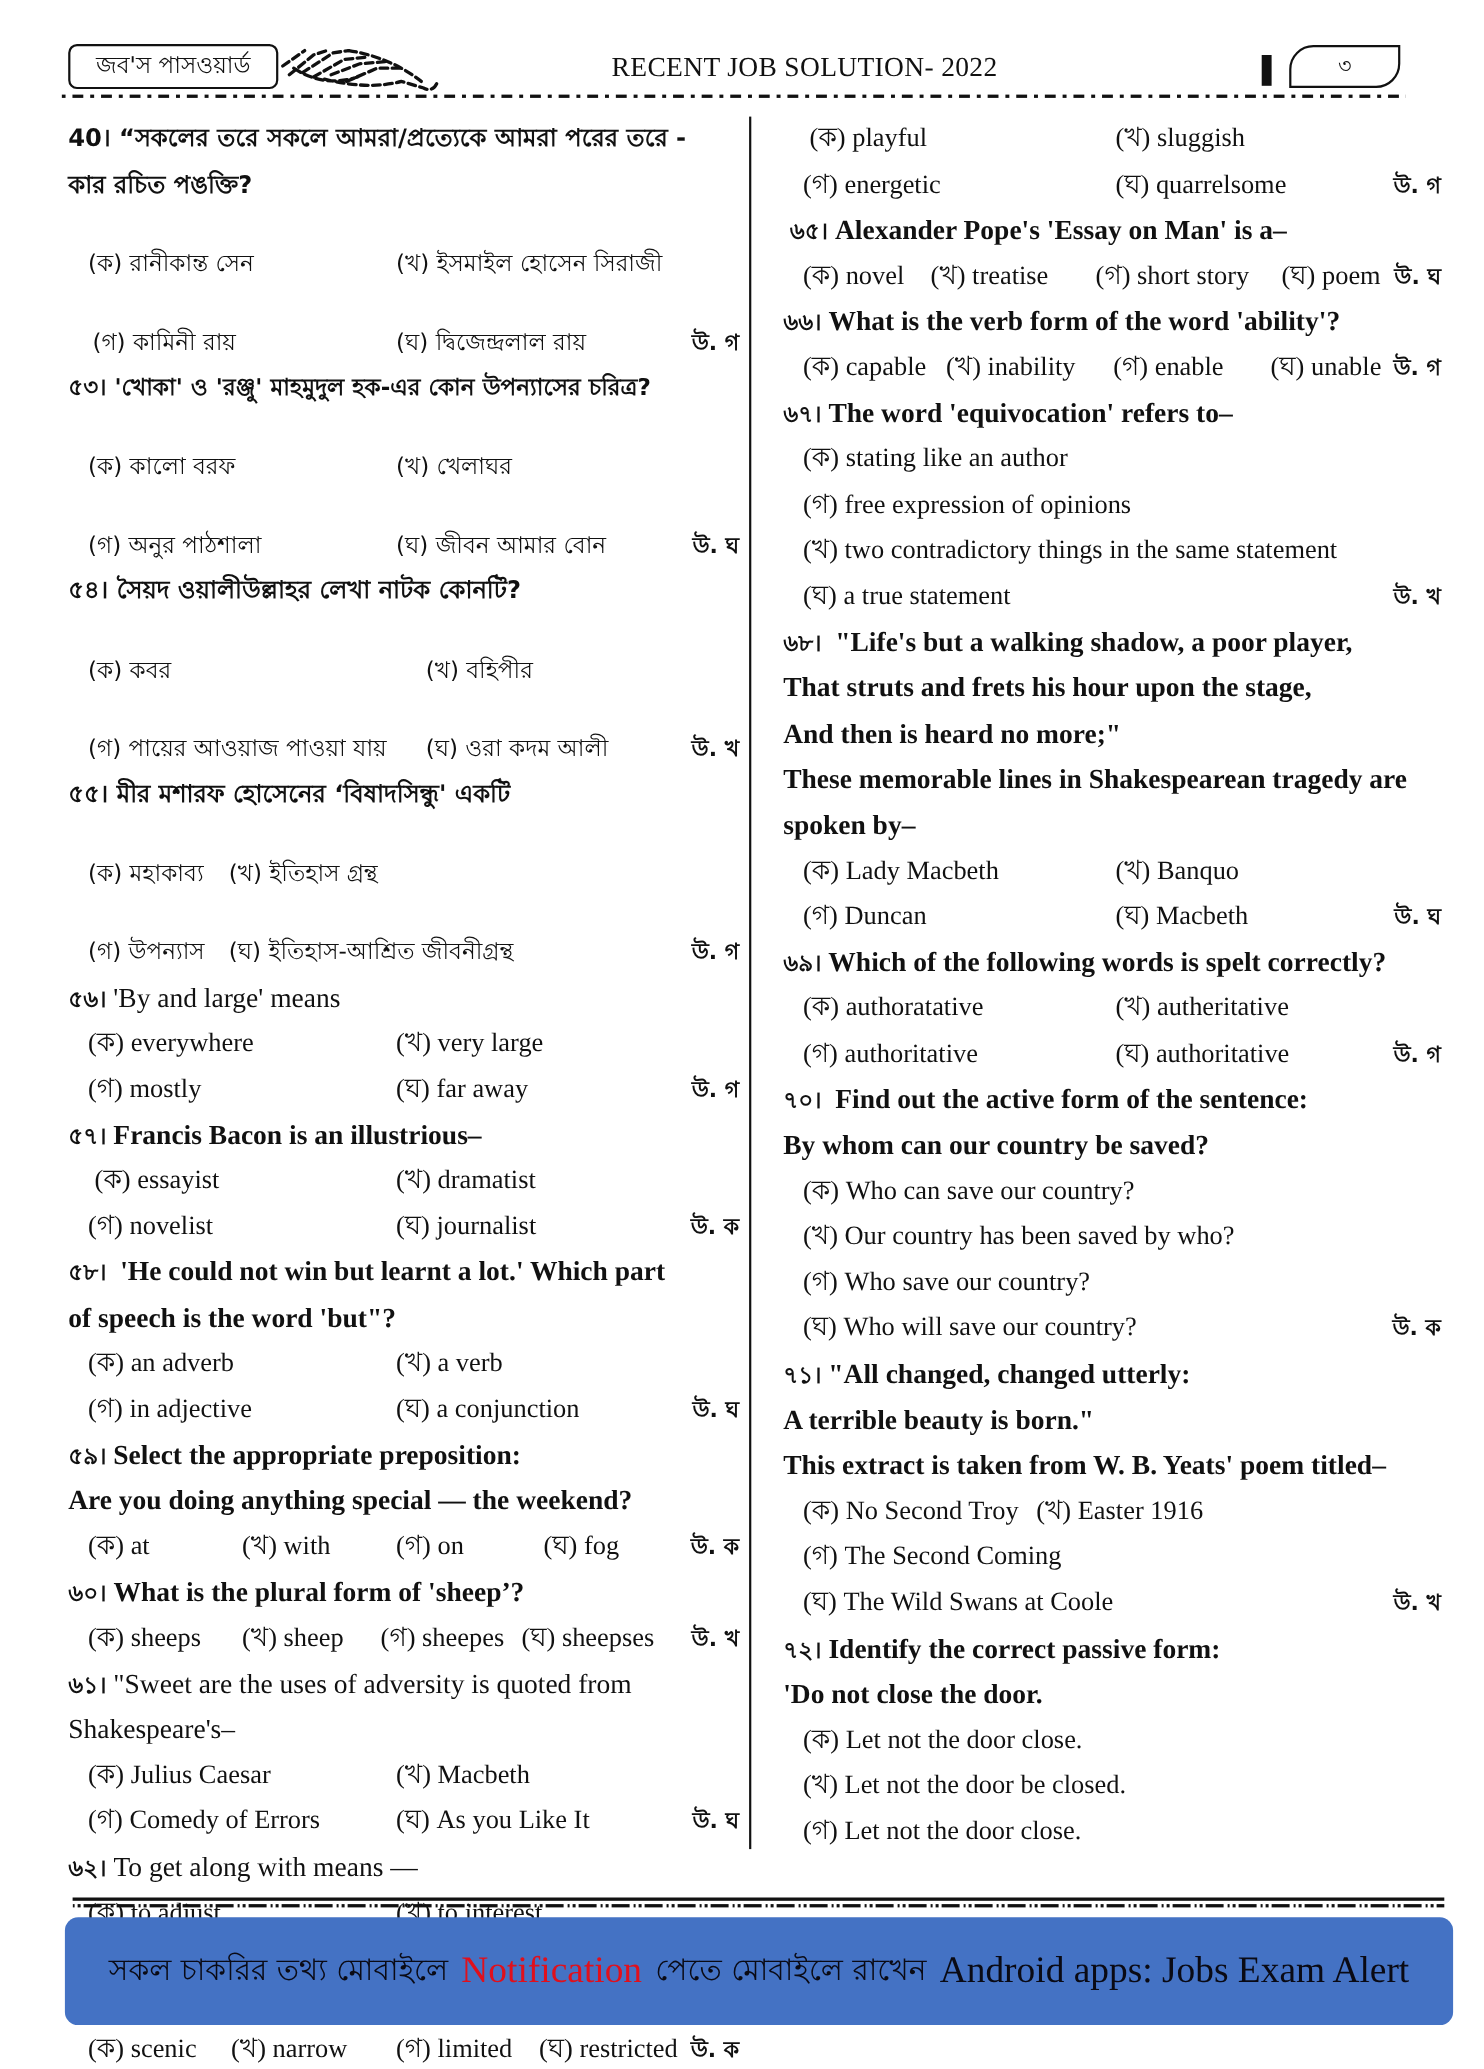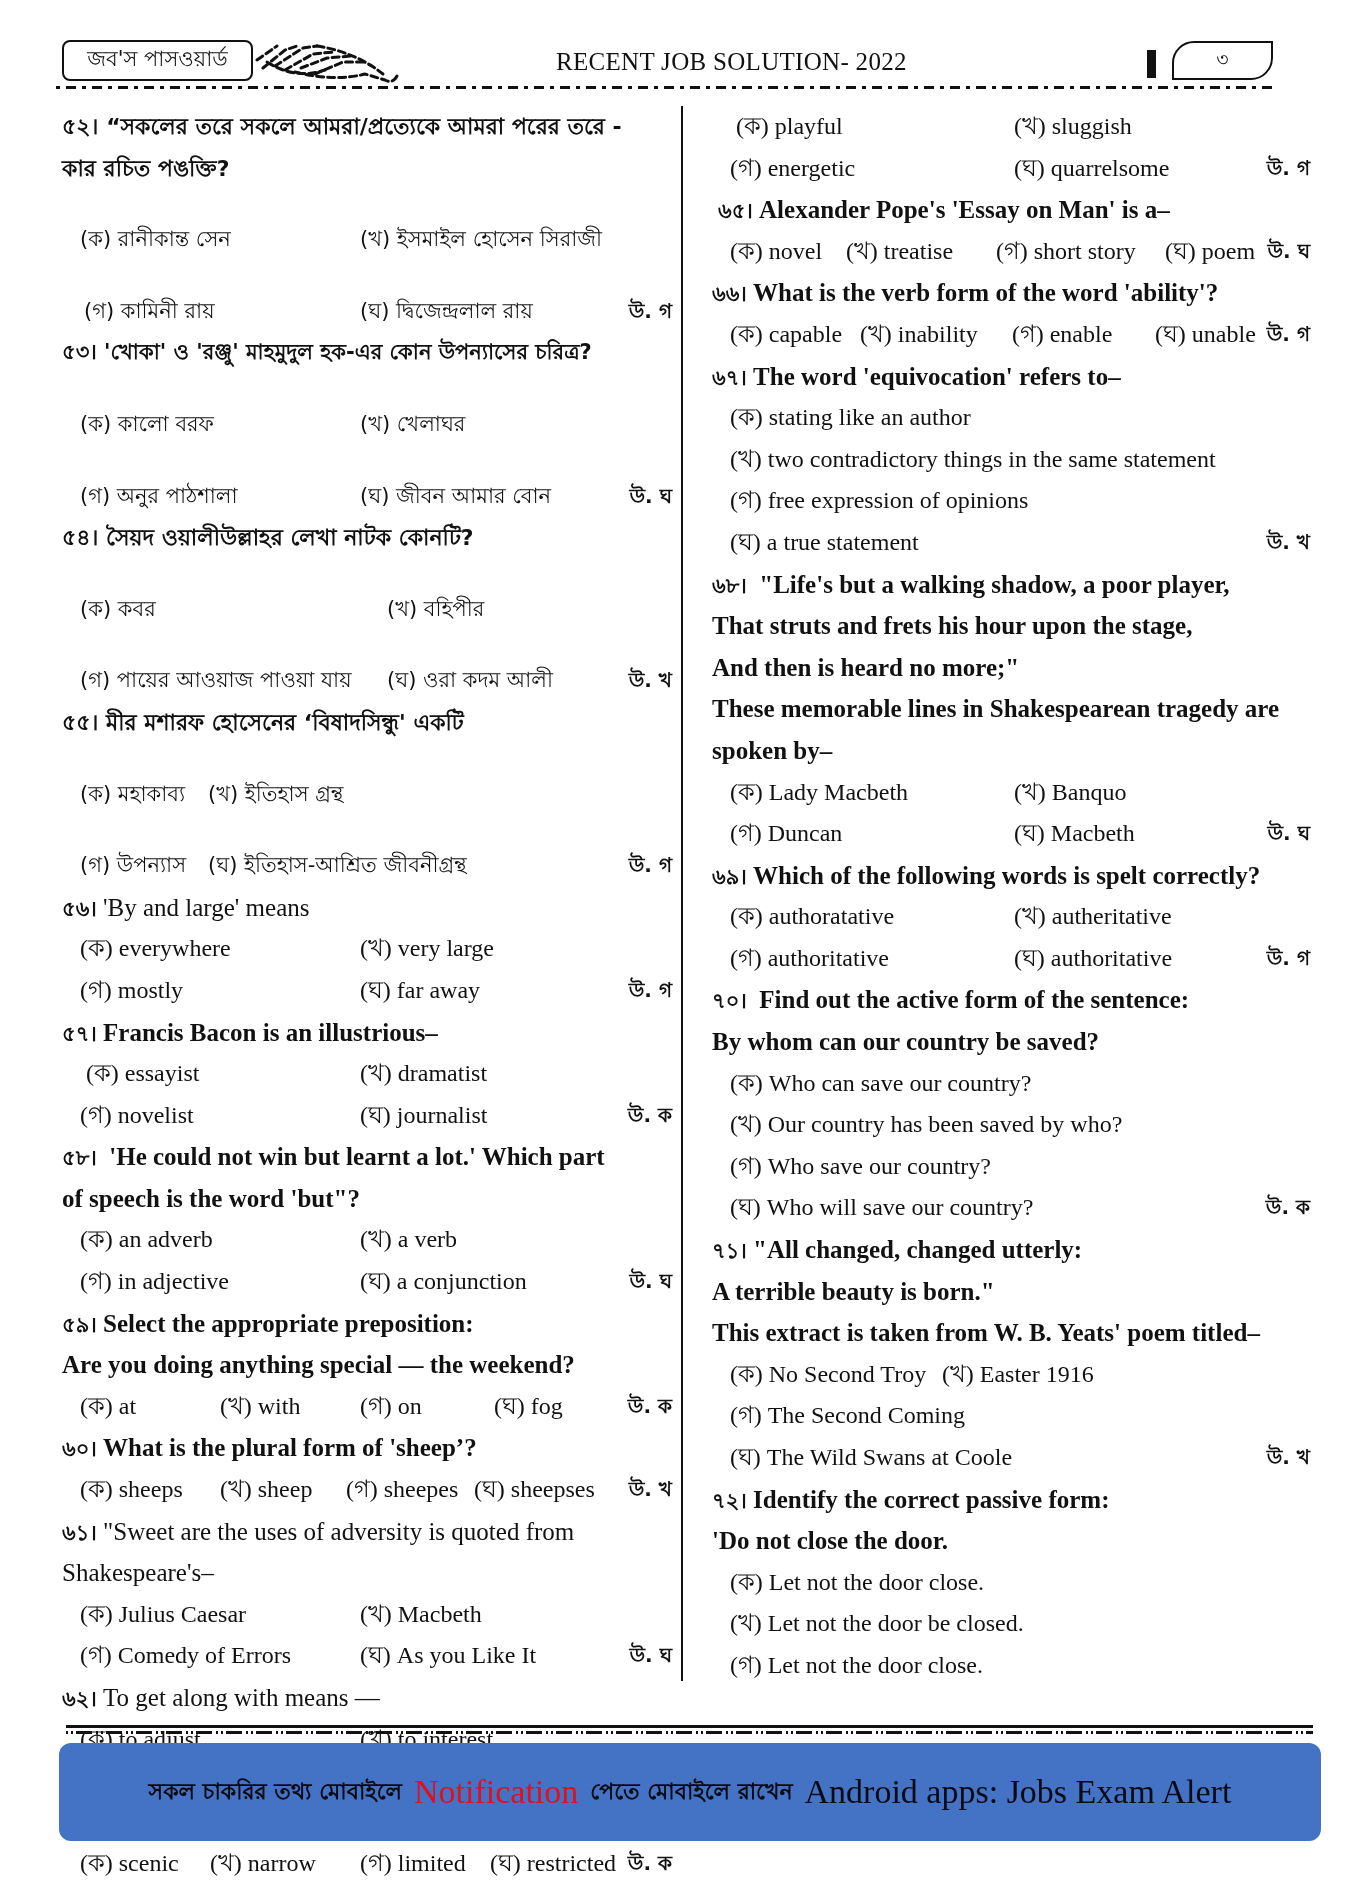--- a/index.html
+++ b/index.html
@@ -39,21 +39,21 @@
   .ans { position:absolute; right:0; top:0; font-family:"DejaVu Sans", sans-serif; font-weight:bold; font-size:20px; }
 
   
   .foot-solid { position:absolute; left:66px; top:1725px; width:1247px; height:3px; background:#111; }
   .foot-dash { position:absolute; left:66px; top:1731px; width:1247px; height:3px;
     background-image: repeating-linear-gradient(90deg,#111 0 2px,transparent 2px 5px,#111 5px 7px,transparent 7px 10px,#111 10px 26px,transparent 26px 30px);
     background-size:30px 3px; }
   .banner { position:absolute; left:59px; top:1743px; width:1262px; height:98px;
     background:#4472c4; border-radius:12px; display:flex; align-items:center; justify-content:center;
     color:#0a0a14; white-space:nowrap; }
-  .banner .bn { font-family:"DejaVu Sans", sans-serif; font-weight:bold; font-size:22px; }
+  .banner .bn { font-family:"DejaVu Sans", sans-serif; font-weight:normal; font-size:27px; }
   .banner .red { color:#e0101c; font-family:"Liberation Serif", serif; font-size:34px; margin:0 12px; }
   .banner .en { font-family:"Liberation Serif", serif; font-size:34px; margin-left:12px; }
 </style>
 </head>
 <body>
 
 <div class="brand-box">জব'স পাসওয়ার্ড</div>
 <svg class="brand-deco" viewBox="0 0 160 46">
   <g fill="none" stroke="#111" stroke-width="3" stroke-dasharray="7 4" stroke-linecap="round">
     <path d="M2 20 L22 6 M8 28 L30 10 L42 6"></path>
@@ -65,21 +65,21 @@
 </svg>
 <div class="page-title">RECENT JOB SOLUTION- 2022</div>
 <div class="page-bar"></div>
 <div class="page-box">৩</div>
 <div class="dash-line"></div>
 
 <div class="divider"></div>
 
 <div class="col col-left">
 
-  <div class="line q"><span>৫২।</span> <span>“সকলের তরে সকলে আমরা/প্রত্যেকে আমরা পরের তরে -</span></div>
+  <div class="line q"><span>40।</span> <span>“সকলের তরে সকলে আমরা/প্রত্যেকে আমরা পরের তরে -</span></div>
   <div class="line q"><span>কার রচিত পঙক্তি?</span></div>
   <div class="line opt-bn">
       <span class="o" style="left:18px">(ক) রানীকান্ত সেন</span>
       <span class="o" style="left:298px">(খ) ইসমাইল হোসেন সিরাজী</span>
     </div>
   <div class="line opt-bn">
       <span class="o" style="left:22px">(গ) কামিনী রায়</span>
       <span class="o" style="left:298px">(ঘ) দ্বিজেন্দ্রলাল রায়</span>
       <span class="ans">উ. গ</span>
     </div>
@@ -233,24 +233,24 @@
       <span class="o" style="left:300px">(গ) enable</span>
       <span class="o" style="left:443px">(ঘ) unable</span>
       <span class="ans" style="right:12px">উ. গ</span>
     </div>
 
   <div class="line q-en"><span class="qnum">৬৭।</span> <span>The word 'equivocation' refers to–</span></div>
   <div class="line opt">
       <span class="o" style="left:18px">(ক) stating like an author</span>
     </div>
   <div class="line opt">
+      <span class="o" style="left:18px">(গ) free expression of opinions</span>
+    </div>
+  <div class="line opt">
       <span class="o" style="left:18px">(খ) two contradictory things in the same statement</span>
-    </div>
-  <div class="line opt">
-      <span class="o" style="left:18px">(গ) free expression of opinions</span>
     </div>
   <div class="line opt">
       <span class="o" style="left:18px">(ঘ) a true statement</span>
       <span class="ans" style="right:12px">উ. খ</span>
     </div>
 
   <div class="line q-en"><span class="qnum">৬৮।</span>&nbsp; <span>"Life's but a walking shadow, a poor player,</span></div>
   <div class="line q-en"><span>That struts and frets his hour upon the stage,</span></div>
   <div class="line q-en"><span>And then is heard no more;"</span></div>
   <div class="line q-en"><span>These memorable lines in Shakespearean tragedy are</span></div>

